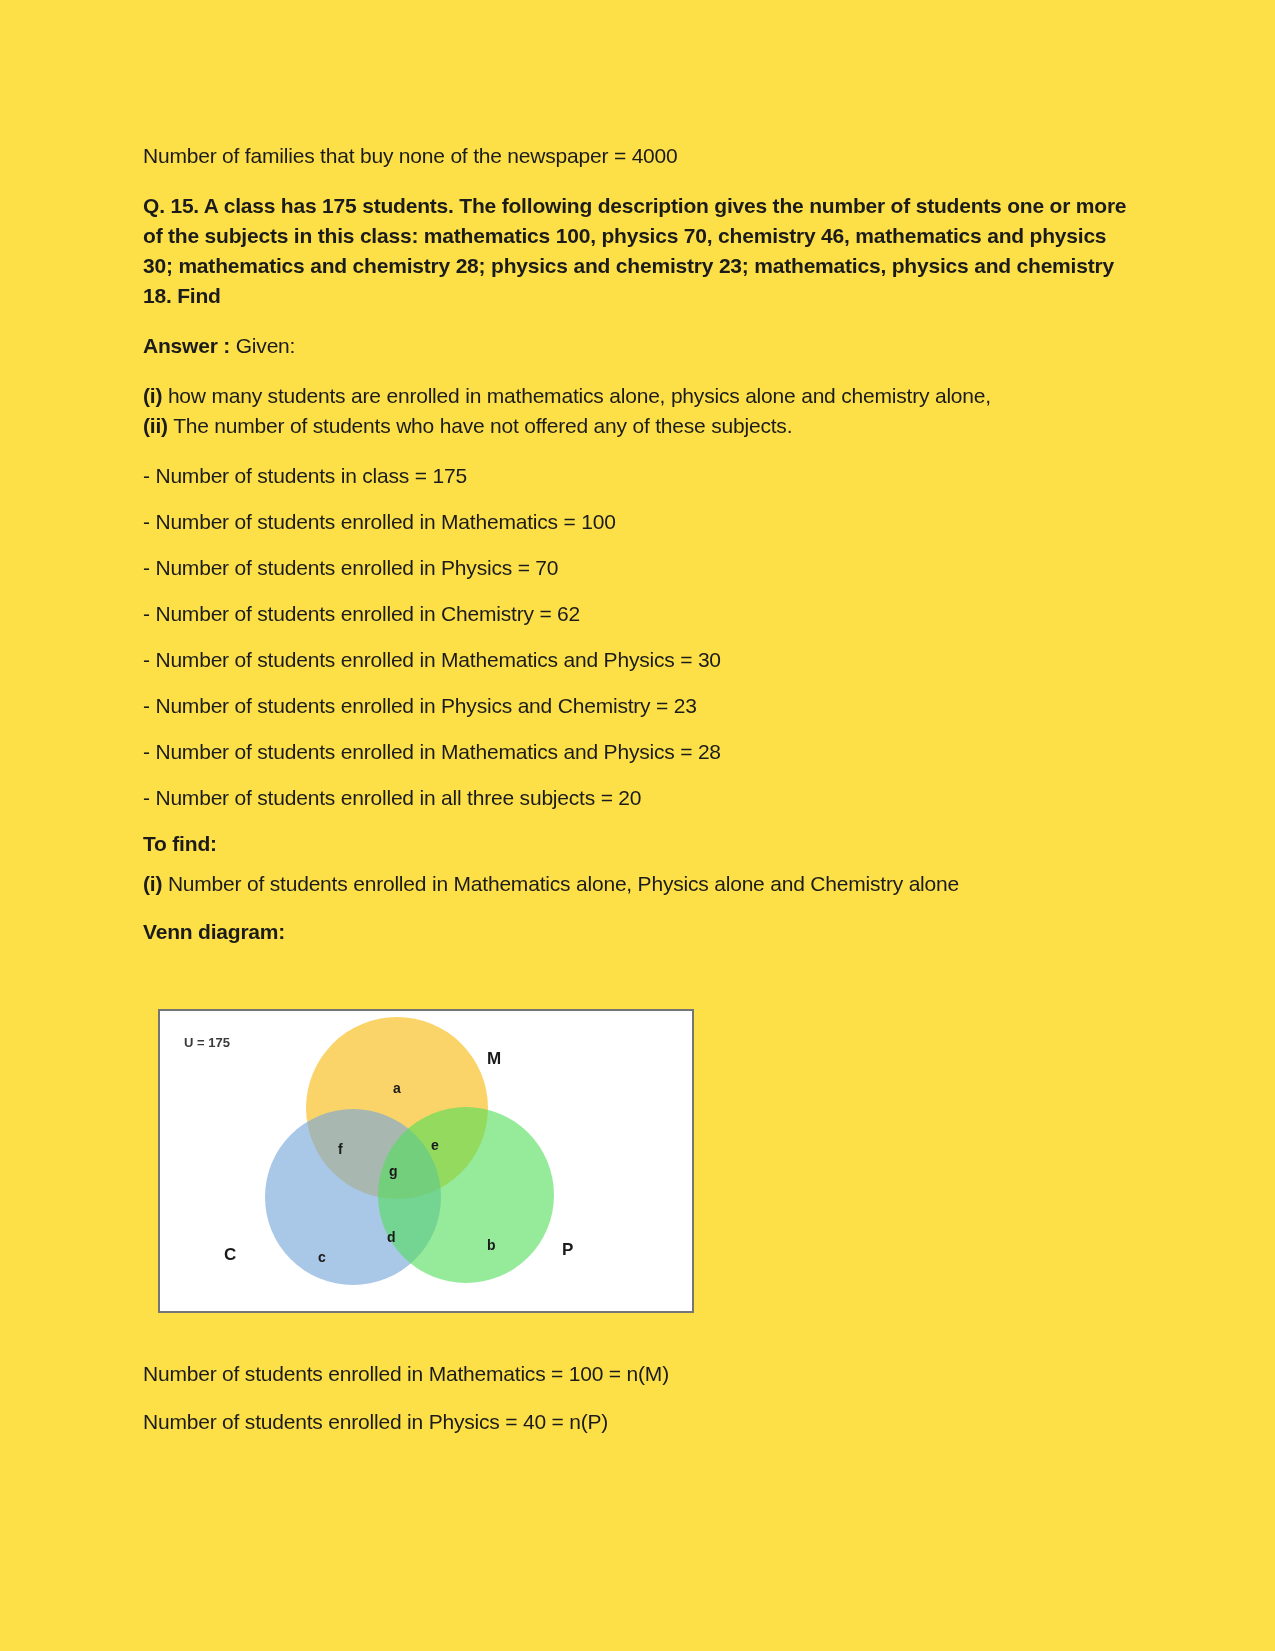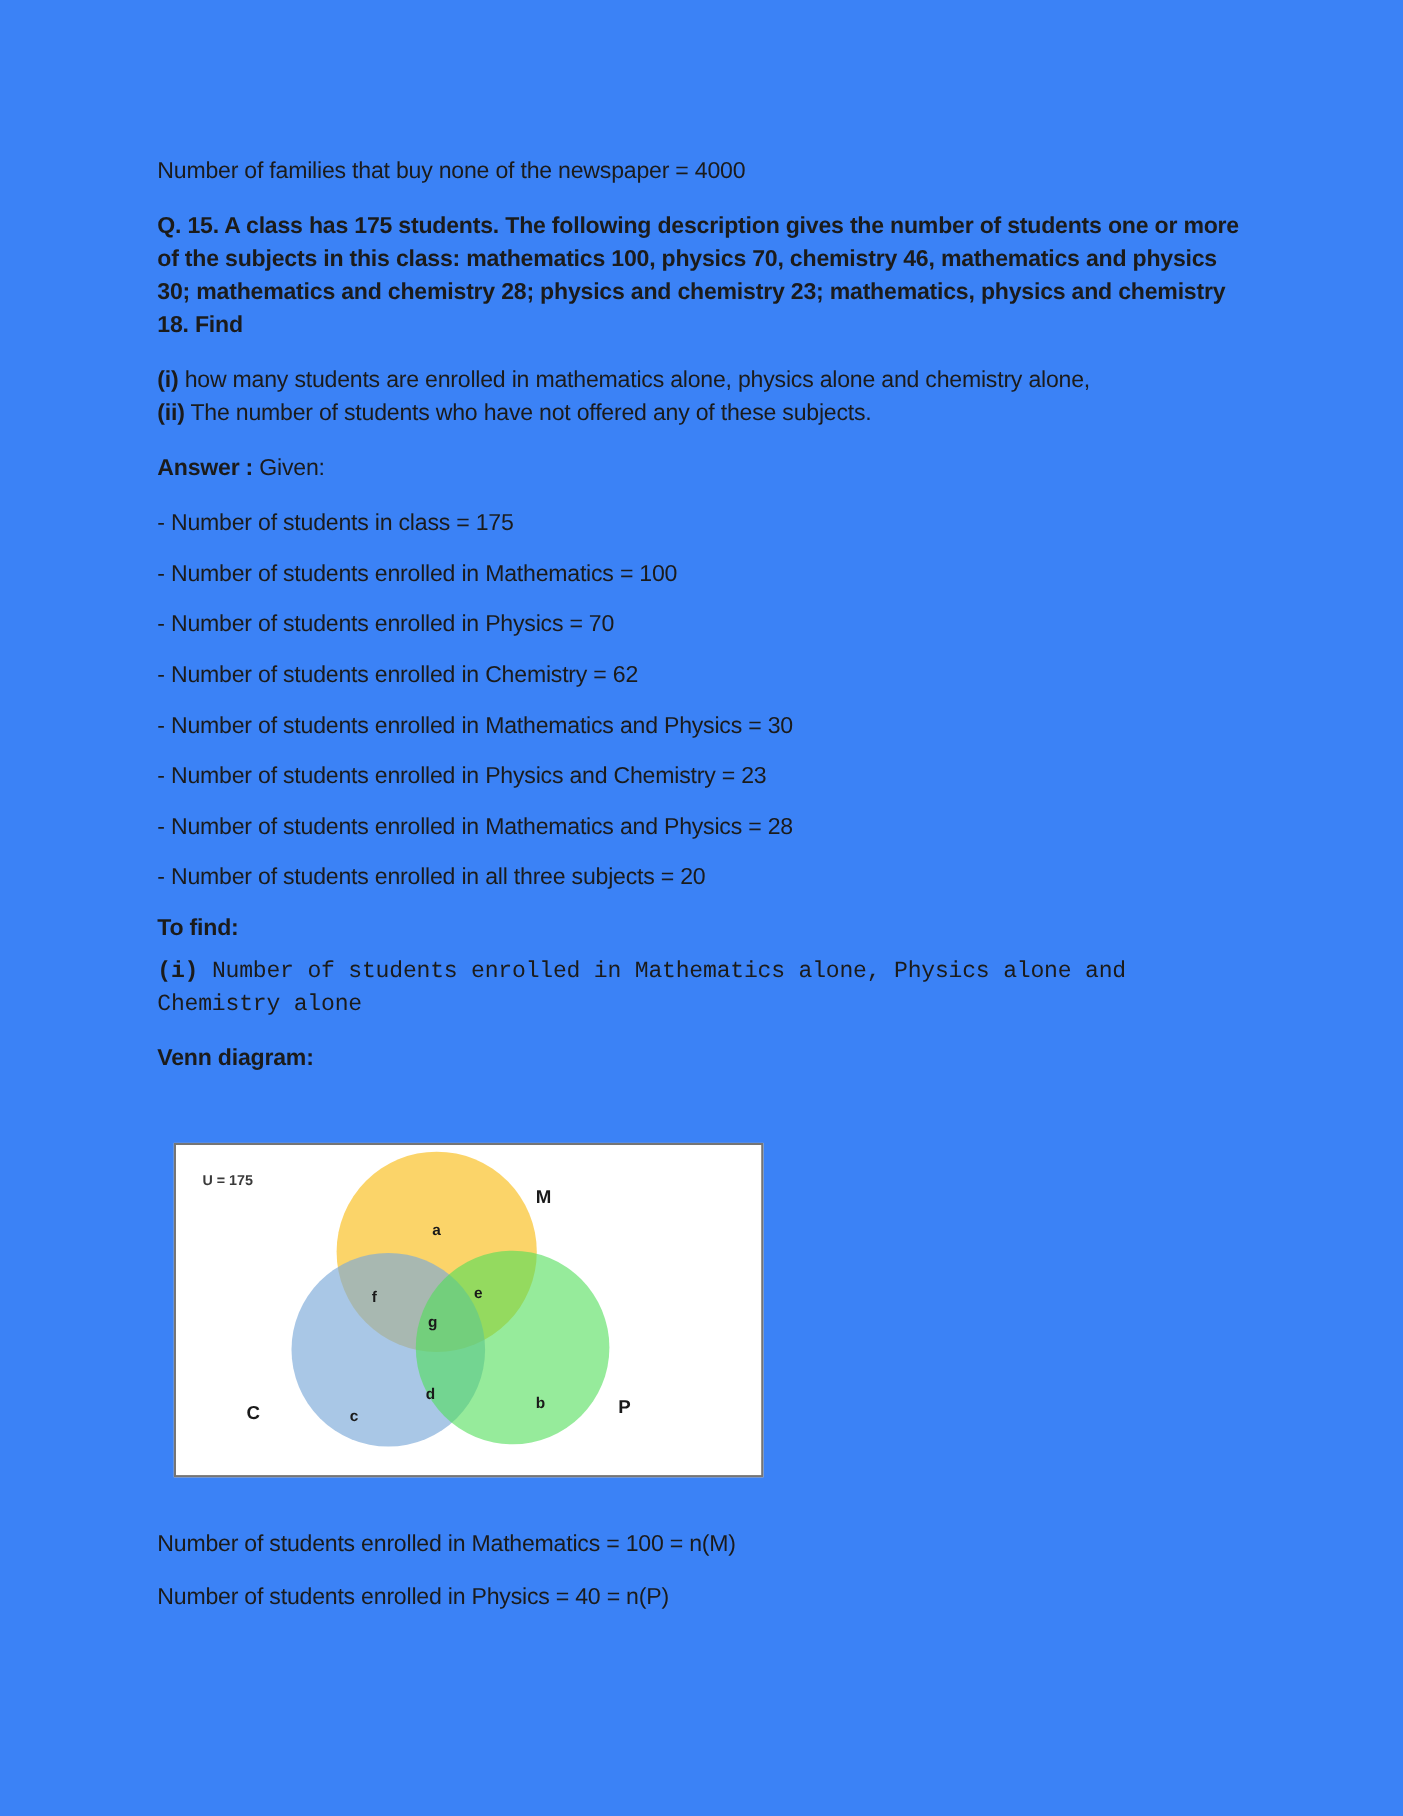--- a/index.html
+++ b/index.html
@@ -8,36 +8,36 @@
     width: 1275px;
     min-height: 1651px;
     font-family: "Liberation Sans", "DejaVu Sans", sans-serif;
     color: #1b1b1b;
     position: relative;
   }
   .page {
     width: 1275px;
     min-height: 1651px;
     padding: 141px 142px 60px 143px;
-    background: #3b82f6;
+    background: #fde047;
   }
   p.body {
     font-size: 21px;
     line-height: 30px;
     margin: 0 0 20px 0;
     letter-spacing: -0.2px;
   }
   p.question {
     font-weight: bold;
   }
   p.parts { margin-bottom: 20px; }
   p.parts .line { display: block; }
   p.given-item { margin-bottom: 16px; }
   p.heading-bold { font-weight: bold; margin-bottom: 10px; }
-  p.find-part { margin-bottom: 18px; font-family: Liberation Mono, monospace; }
+  p.find-part { margin-bottom: 18px; }
   p.venn-heading { font-weight: bold; margin-bottom: 12px; }
   b.inline-label { font-weight: bold; }
   .figure {
     margin: 62px 0 46px 15px;
     width: 536px;
     height: 304px;
     border: 2px solid #757575;
     background: #ffffff;
     isolation: isolate;
   }
@@ -64,26 +64,26 @@
 </style>
 </head>
 <body>
 
 <div class="page">
 
   <p class="body">Number of families that buy none of the newspaper = 4000</p>
 
   <p class="body question">Q. 15. A class has 175 students. The following description gives the number of students one or more of the subjects in this class: mathematics 100, physics 70, chemistry 46, mathematics and physics 30; mathematics and chemistry 28; physics and chemistry 23; mathematics, physics and chemistry 18. Find</p>
 
+  <p class="body"><b class="inline-label">Answer :</b> <span>Given:</span></p>
+
   <p class="body parts">
     <span class="line"><b class="inline-label">(i)</b> <span>how many students are enrolled in mathematics alone, physics alone and chemistry alone,</span></span>
     <span class="line"><b class="inline-label">(ii)</b> <span>The number of students who have not offered any of these subjects.</span></span>
   </p>
-
-  <p class="body"><b class="inline-label">Answer :</b> <span>Given:</span></p>
 
   <p class="body given-item">- Number of students in class = 175</p>
   <p class="body given-item">- Number of students enrolled in Mathematics = 100</p>
   <p class="body given-item">- Number of students enrolled in Physics = 70</p>
   <p class="body given-item">- Number of students enrolled in Chemistry = 62</p>
   <p class="body given-item">- Number of students enrolled in Mathematics and Physics = 30</p>
   <p class="body given-item">- Number of students enrolled in Physics and Chemistry = 23</p>
   <p class="body given-item">- Number of students enrolled in Mathematics and Physics = 28</p>
   <p class="body given-item">- Number of students enrolled in all three subjects = 20</p>
 

